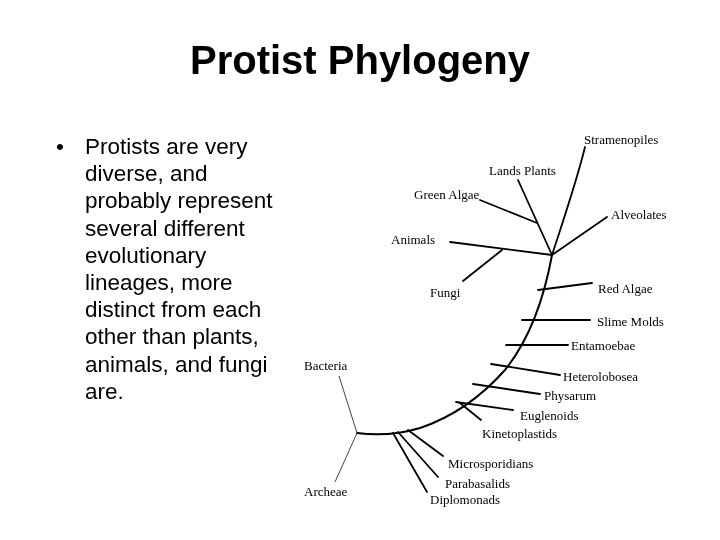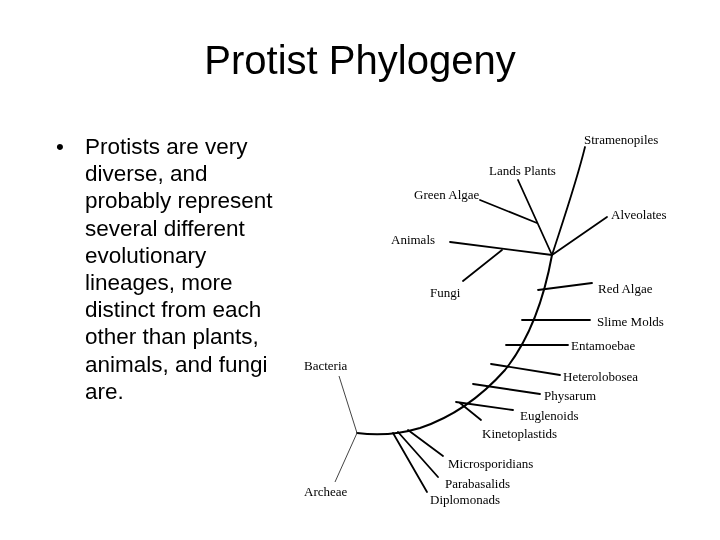--- a/index.html
+++ b/index.html
@@ -1,17 +1,17 @@
 <!DOCTYPE html>
 <html><head>
 <meta charset="utf-8">
 <style>
   html, body { margin: 0; padding: 0; background: #ffffff; }
   body { width: 720px; height: 540px; position: relative; overflow: hidden; font-family: "Liberation Sans", sans-serif; color: #000; }
-  .title { position: absolute; left: 0; top: 38px; width: 720px; text-align: center; font-size: 40px; font-family: "Liberation Sans", sans-serif; }
+  .title { position: absolute; left: 0; top: 38px; width: 720px; text-align: center; font-size: 40px; font-family: "Liberation Sans", sans-serif; font-weight: bold; }
   .bullet-list { position: absolute; left: 50px; top: 133px; width: 250px; margin: 0; padding: 0; list-style: none; }
   .bullet-item { position: relative; padding-left: 35px; font-size: 22.5px; line-height: 27.2px; font-family: "Liberation Sans", sans-serif; }
   .bullet-dot { position: absolute; left: 6px; top: 0; }
   .tree { position: absolute; left: 0; top: 0; width: 720px; height: 540px; }
   .tree text { font-family: "Liberation Serif", serif; font-size: 13px; fill: #000; }
 </style>
 </head>
 <body>
 
 <div class="title">Protist Phylogeny</div>

